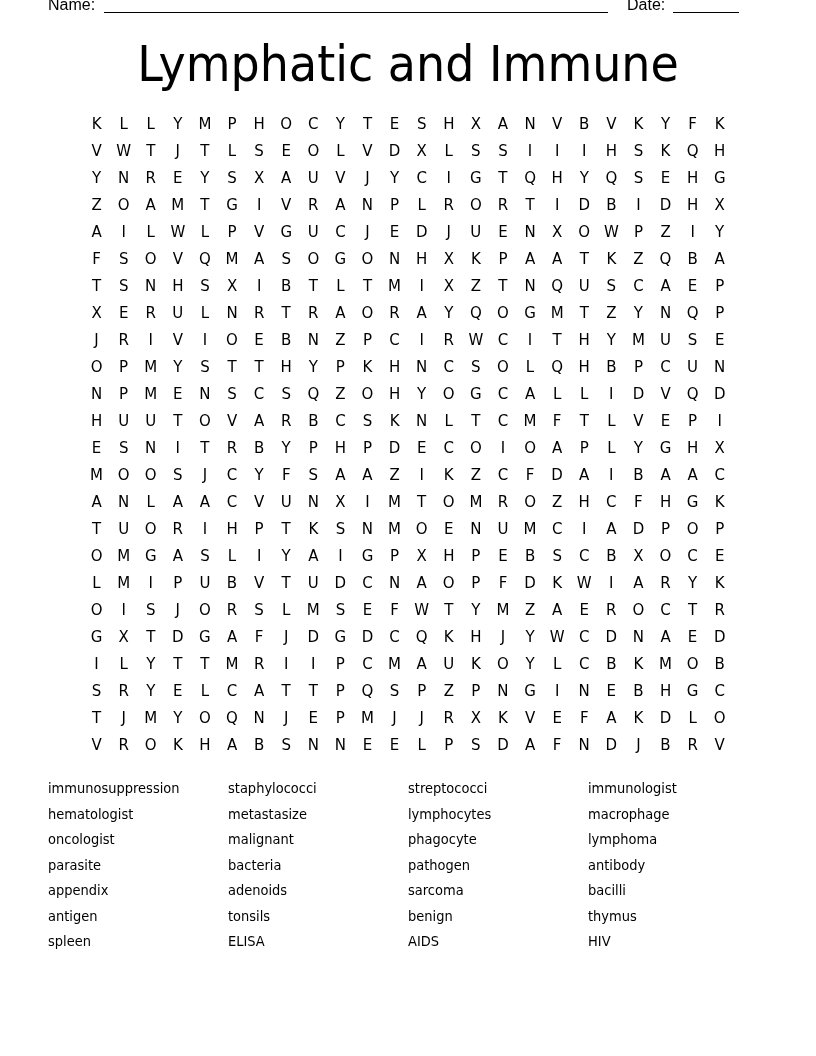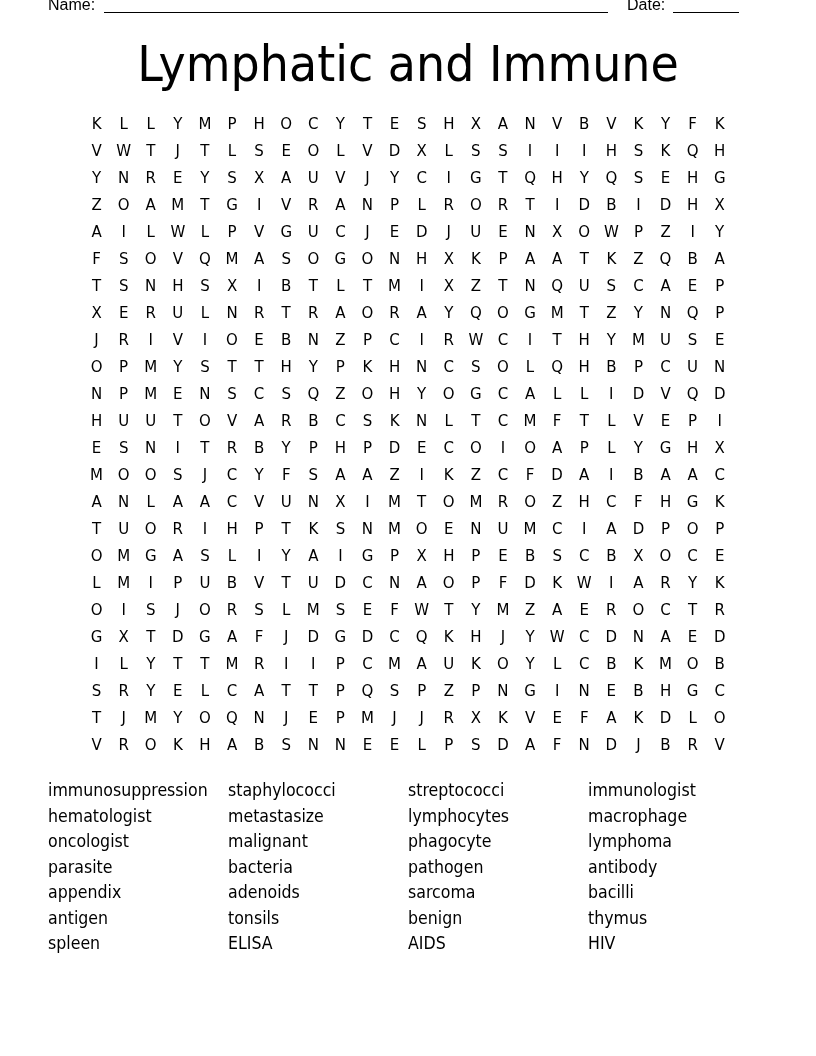--- a/index.html
+++ b/index.html
@@ -19,21 +19,21 @@
   }
   .grid {
     position: absolute; top: 113px; left: 83px;
     display: grid; grid-template-columns: repeat(24, 27.1px); grid-auto-rows: 27px;
     font-family: "DejaVu Sans", sans-serif; font-size: 15px;
   }
   .cell { text-align: center; line-height: 22px; }
   .words {
     position: absolute; top: 780px; left: 48px;
     display: grid; grid-template-columns: 180px 180px 180px 180px; grid-auto-rows: 25.5px;
-    font-family: "DejaVu Sans", sans-serif; font-size: 17px;
+    font-family: "DejaVu Sans", sans-serif; font-size: 14px;
   }
   .word { white-space: nowrap; transform-origin: left center; transform: scaleX(0.93); }
 </style>
 </head>
 <body>
 
 <div class="header">
   <span class="name-label">Name:</span>
   <span class="name-line"></span>
   <span class="date-label">Date:</span>

